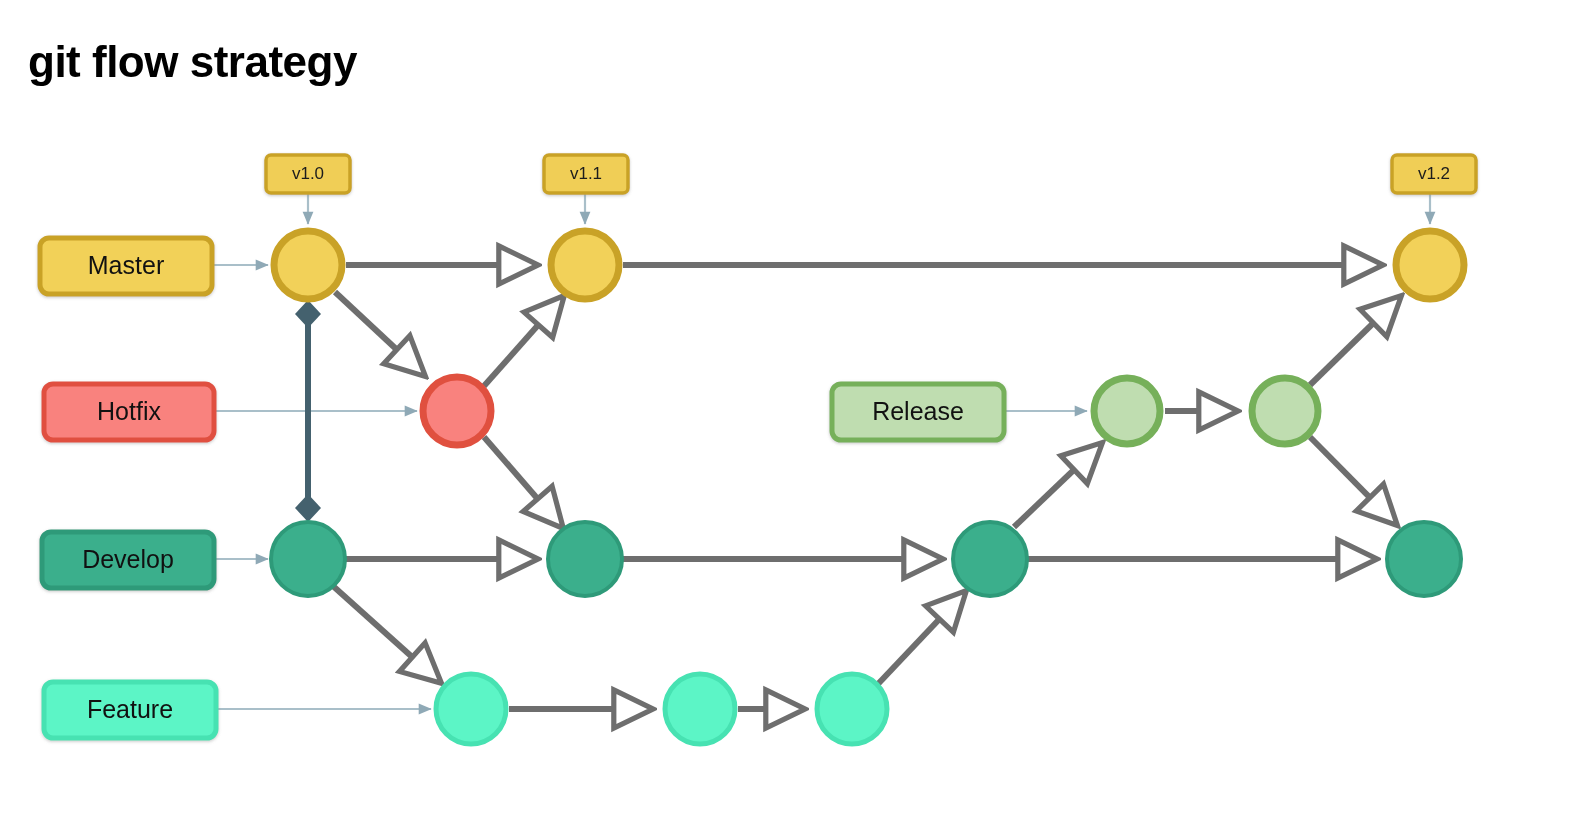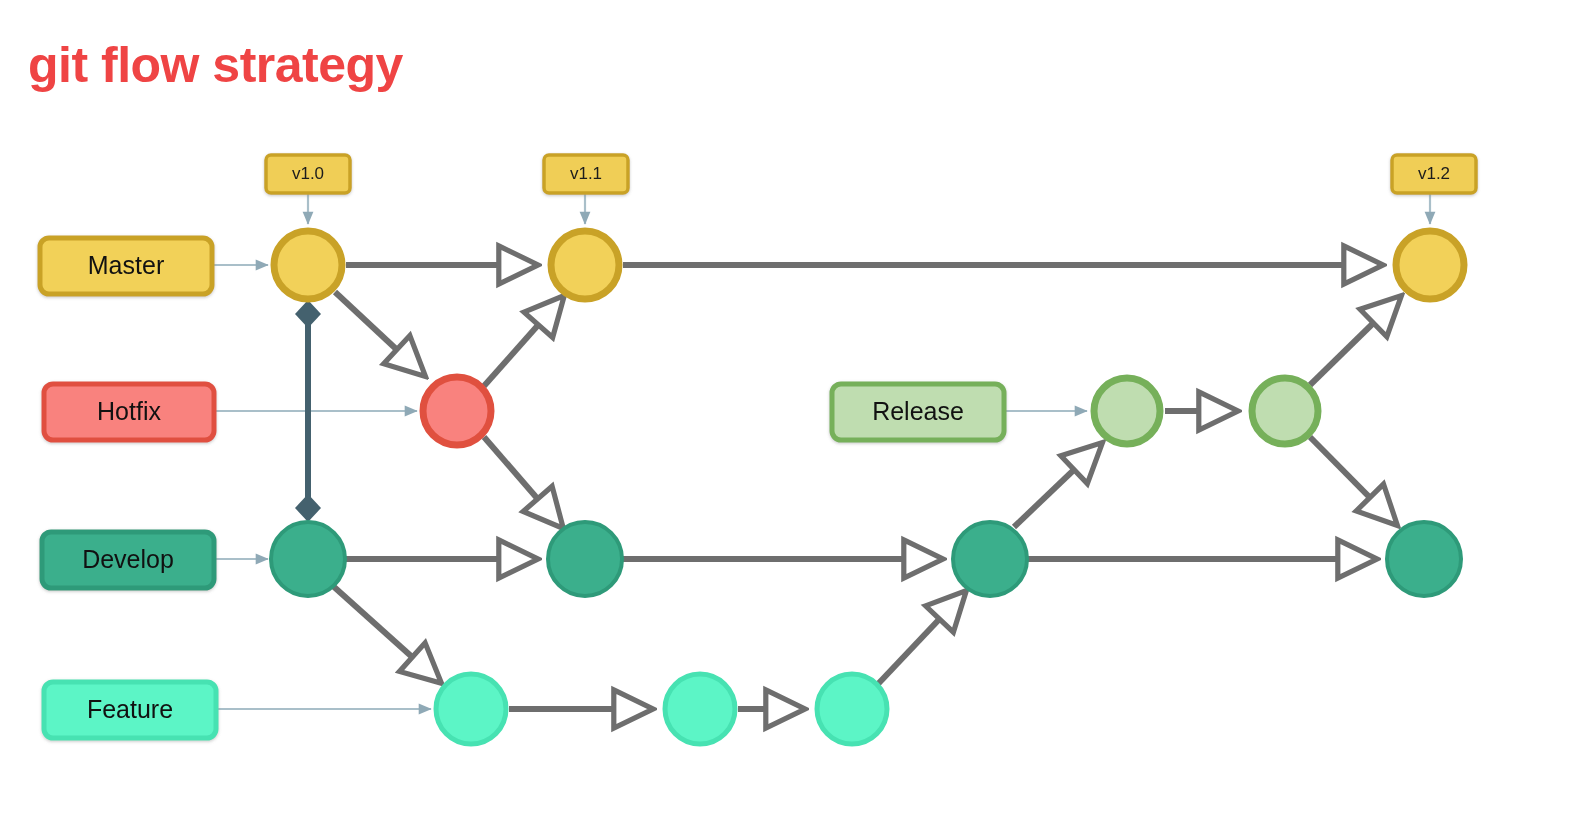--- a/index.html
+++ b/index.html
@@ -11,23 +11,23 @@
     width: 1584px;
     height: 828px;
     font-family: "Liberation Sans", sans-serif;
     overflow: hidden;
     position: relative;
   }
   #page-title {
     position: absolute;
     left: 28px;
     top: 40px;
-    font-size: 50px;
+    font-size: 44px;
     font-weight: bold;
-    color: #ef4444;
+    color: #000000;
     letter-spacing: -0.5px;
     line-height: 1;
   }
   #diagram-canvas {
     position: absolute;
     left: 0;
     top: 0;
     width: 1584px;
     height: 828px;
   }

